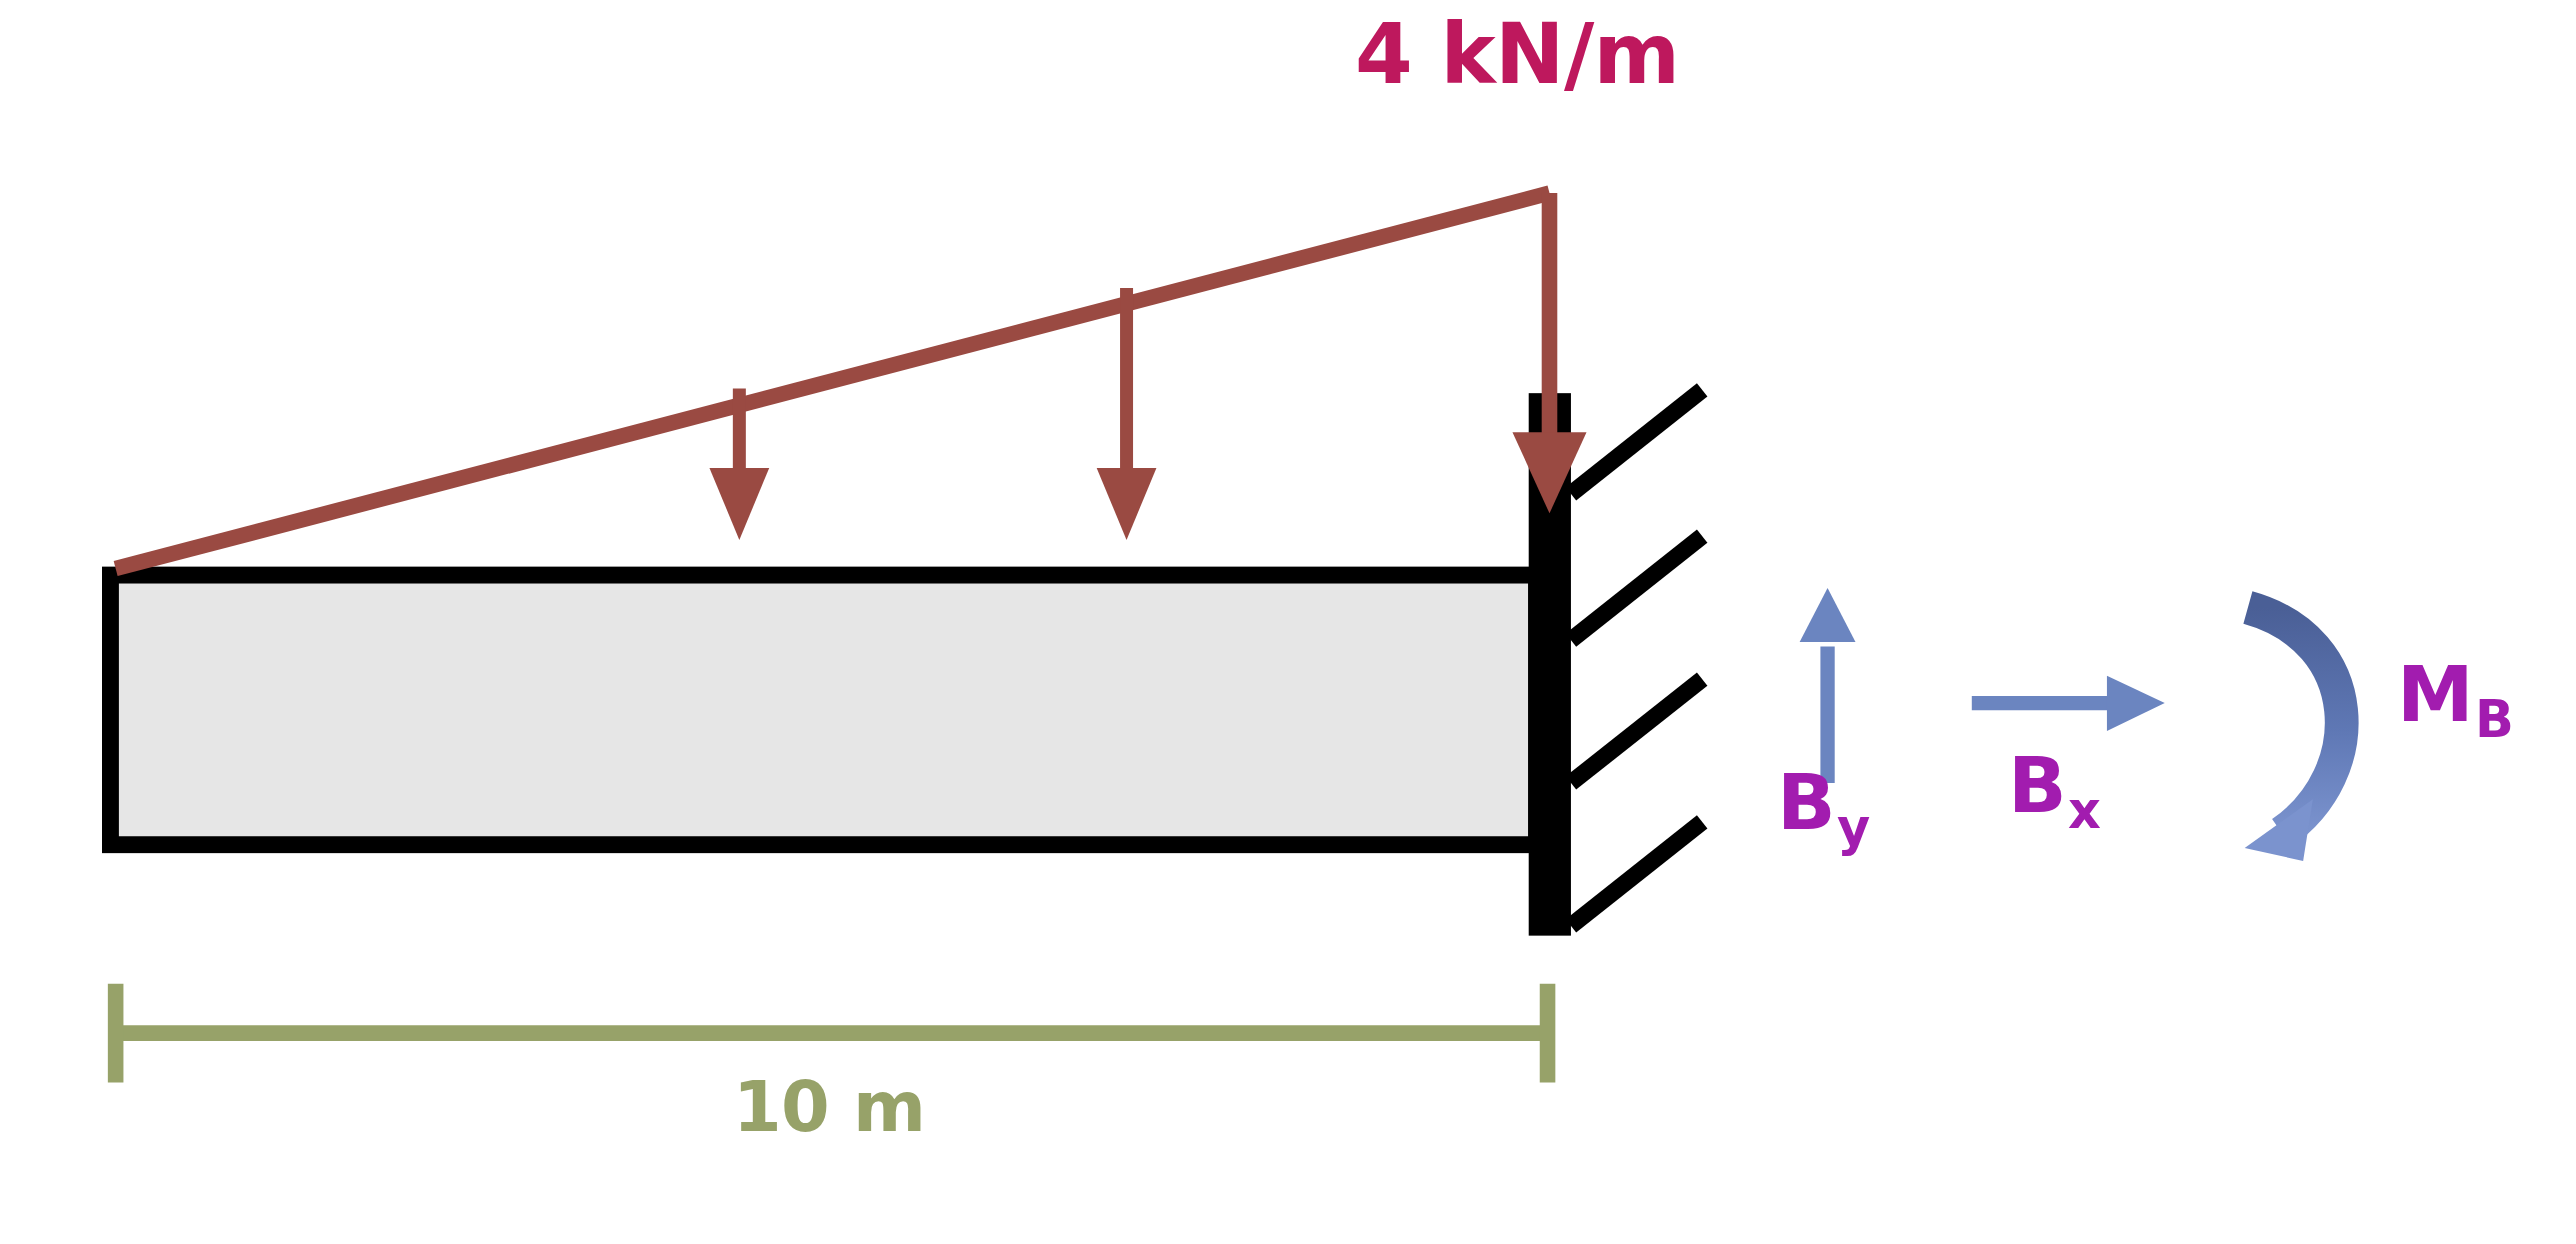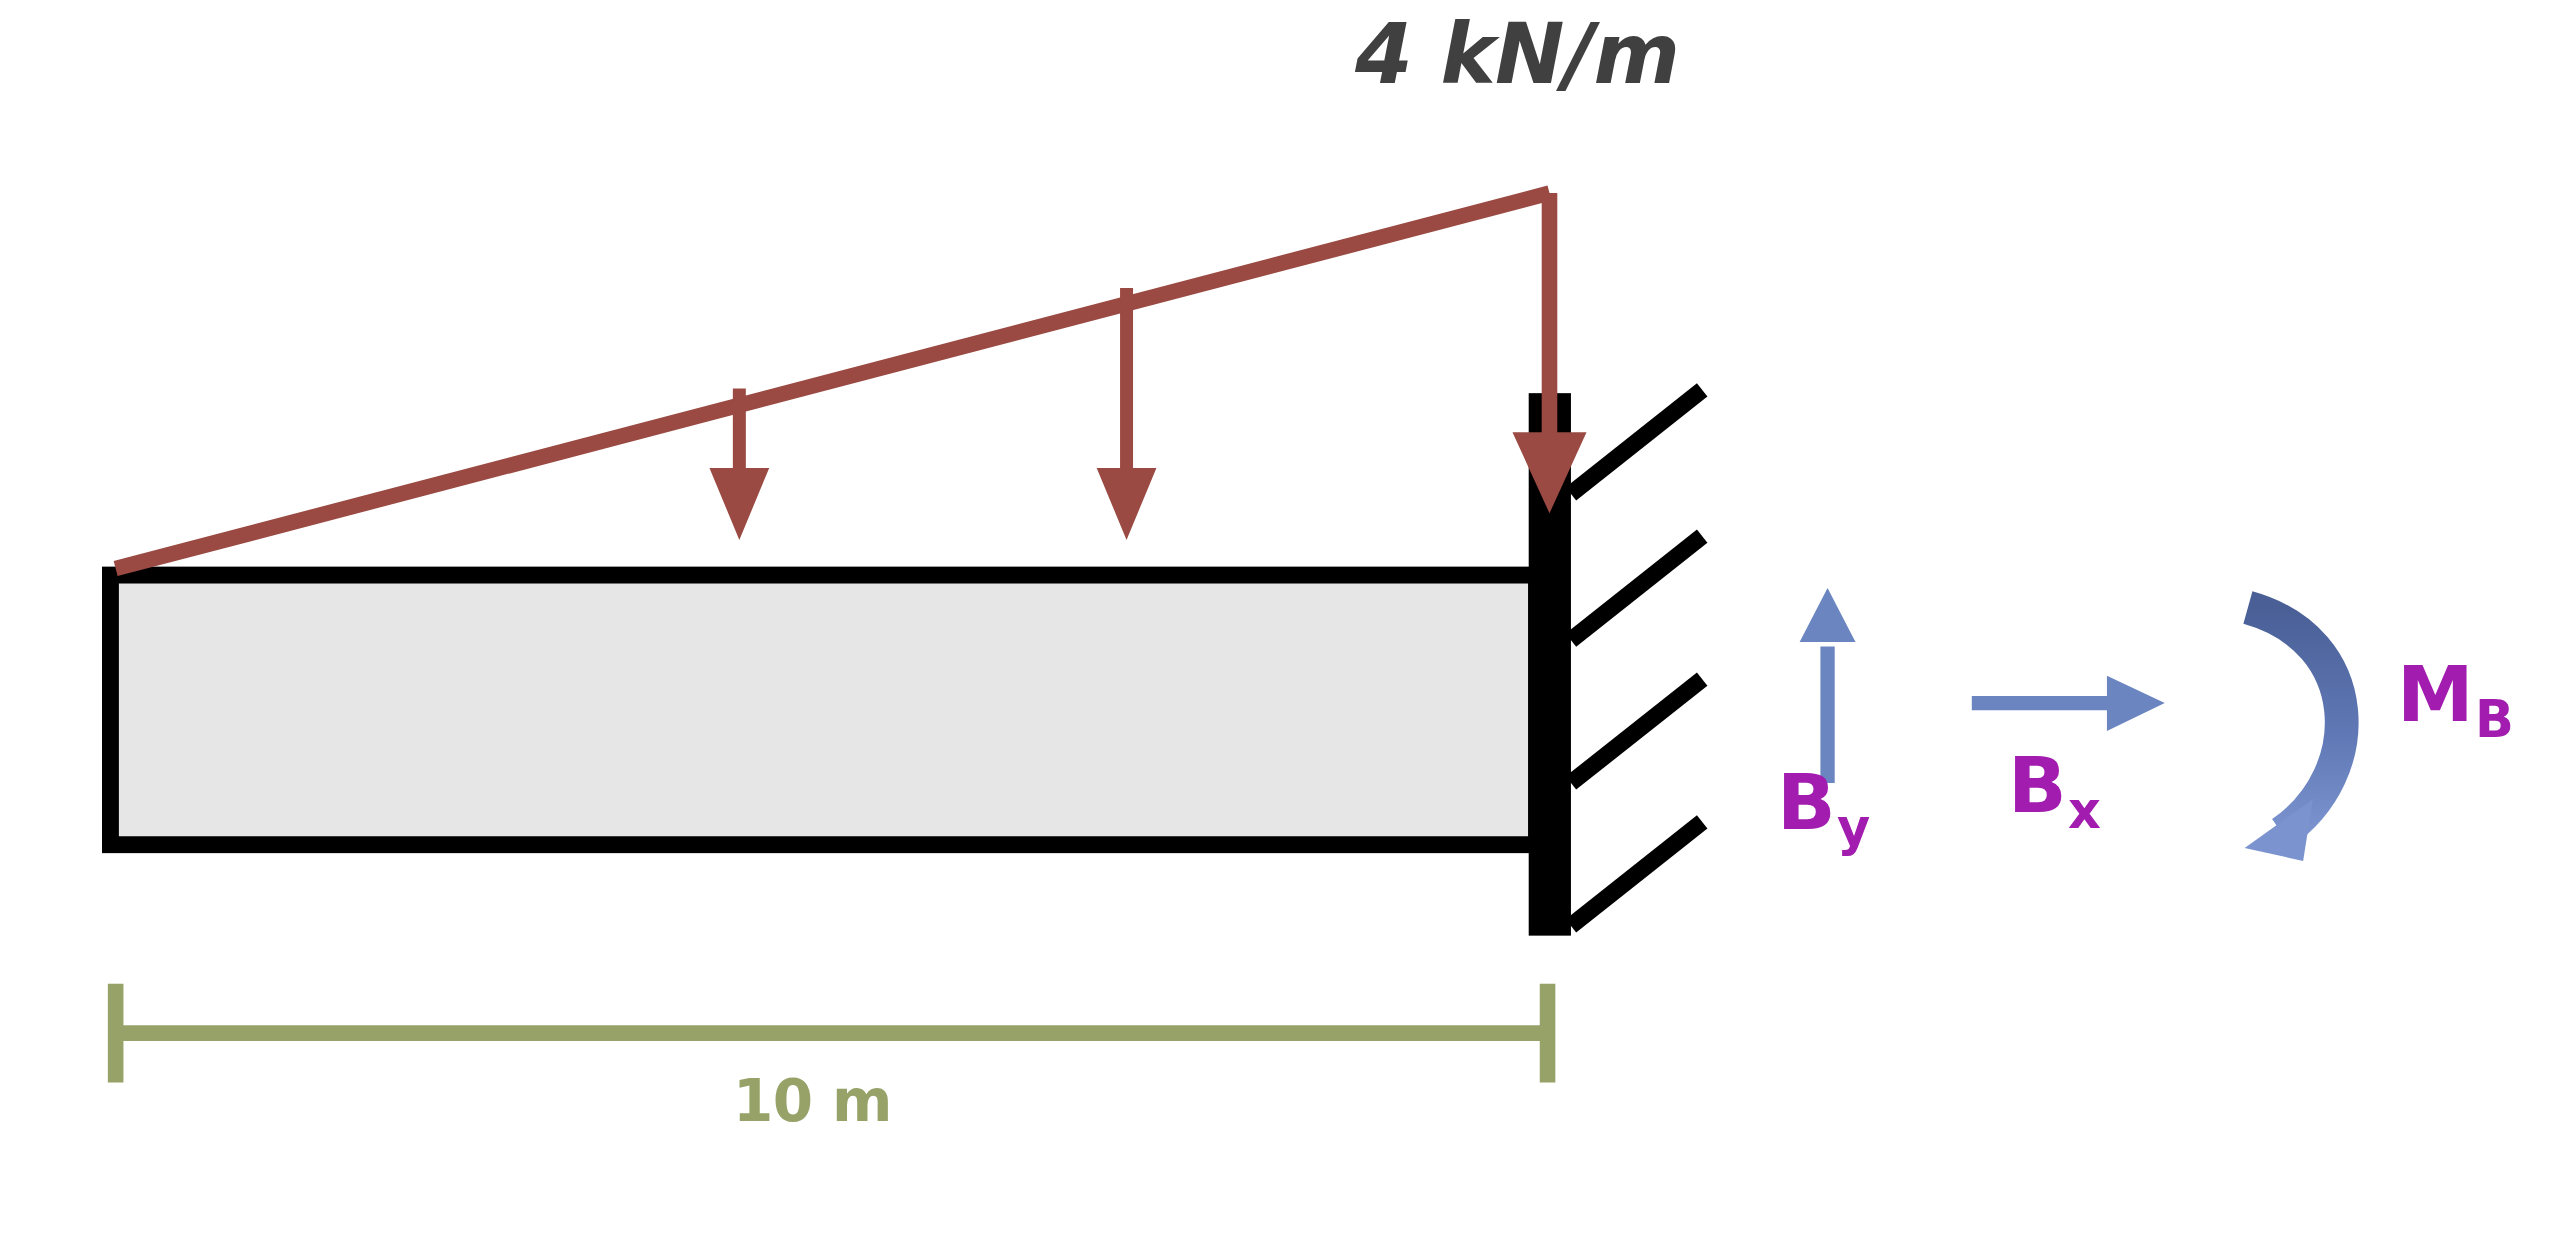--- a/index.html
+++ b/index.html
@@ -28,28 +28,27 @@
   }
   .lbl {
     position: absolute;
     font-family: "DejaVu Sans", sans-serif;
     font-weight: bold;
     white-space: nowrap;
     line-height: 1;
   }
   #load-label {
     font-size: 83px;
-    color: #404040;
+    color: #be185d;
     left: 1355px;
     top: 13px;
     letter-spacing: -0.6px;
-    font-style: italic;
   }
   #dim-label {
-    font-size: 58px;
+    font-size: 70px;
     color: #97a269;
     left: 733px;
     top: 1072px;
     letter-spacing: -0.6px;
   }
   .react-lbl {
     color: #a21caf;
     font-size: 77px;
   }
   .sub {

